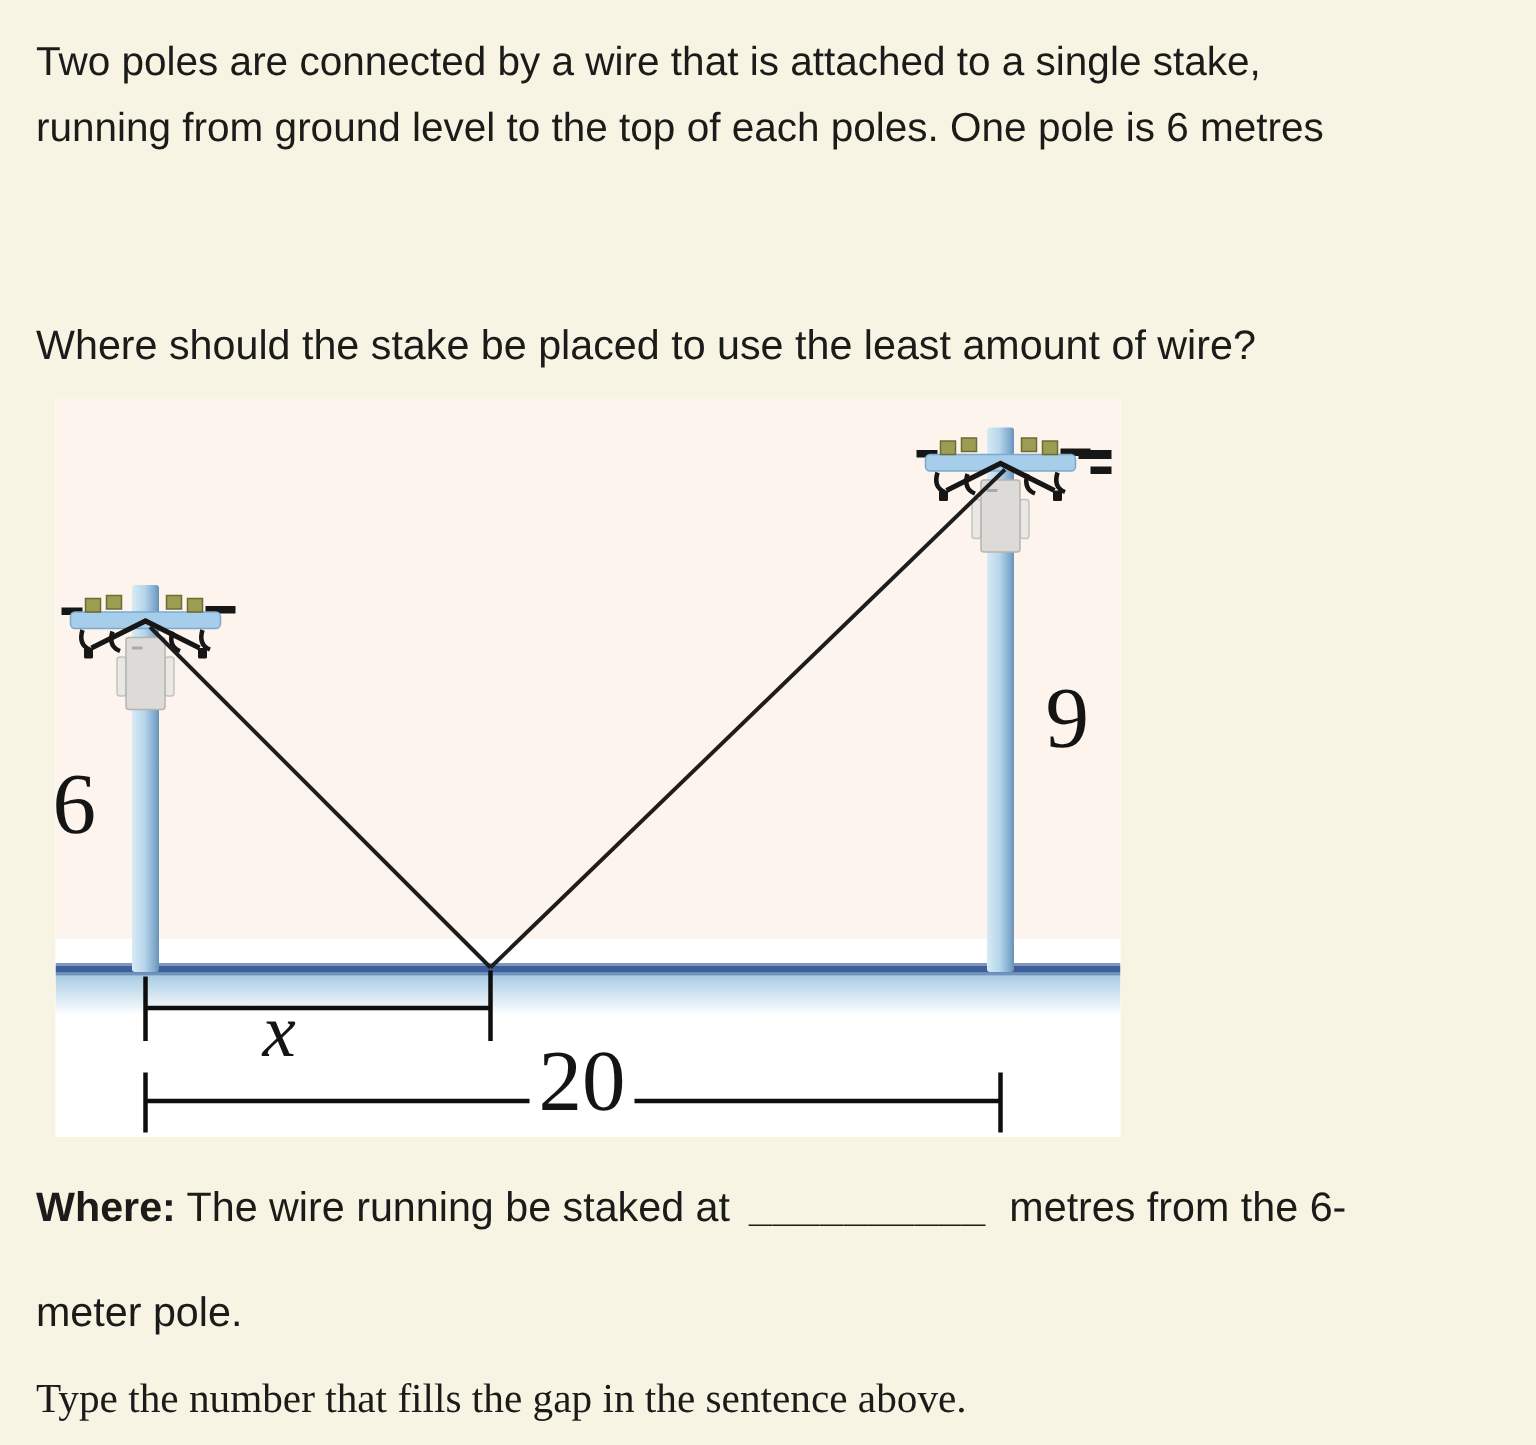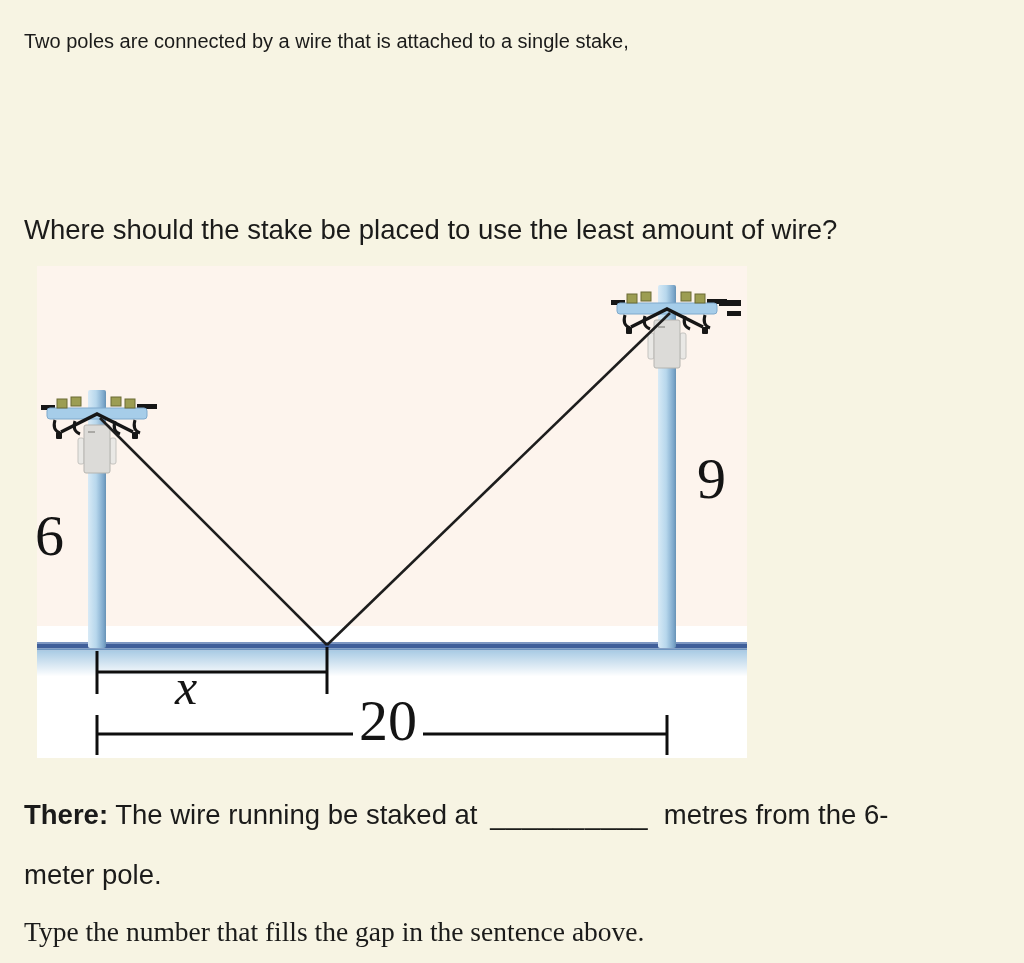--- a/index.html
+++ b/index.html
@@ -12,21 +12,21 @@
     position: relative;
   }
   .textline {
     position: absolute;
     left: 24px;
     font-size: 27.5px;
     line-height: 43.6px;
     white-space: nowrap;
     color: #1b1b1a;
   }
-  .para { position: absolute; left: 24px; font-size: 20px; line-height: 43.6px; }
+  .para { position: absolute; left: 24px; font-size: 27px; line-height: 43.6px; }
   .para div { white-space: nowrap; }
   #diagram {
     position: absolute;
     left: 37px; top: 266px;
     width: 710px; height: 492px;
     background: #ffffff;
   }
   #diagram svg { position: absolute; left: 0; top: 0; }
   .dlabel {
     position: absolute;
@@ -36,29 +36,30 @@
     white-space: nowrap;
   }
   .num { font-size: 58px; }
   .xvar { font-size: 50px; font-style: italic; }
   #label-6  { left: -2px;  top: 241px; }
   #label-9  { left: 660px; top: 184px; }
   #label-x  { left: 138px; top: 396px; }
   #label-20 { left: 322px; top: 426px; }
   .bold { font-weight: bold; }
   #answer-line { position: absolute; left: 24px; top: 783px; font-size: 27.5px; line-height: 43.6px; white-space: nowrap; }
-  #answer-blank { display: inline-block; margin: 10px 8px 0 5px; letter-spacing: 0.5px; }
+  #answer-blank { display: inline-block; margin: 0 8px 0 5px; letter-spacing: 0.5px; font-weight: bold; }
   #answer-cont { top: 853px; text-align: right; }
   #type-line  { top: 910px; font-family: Liberation Serif, serif; }
 </style>
 </head>
 <body>
 
 <div class="para" style="top: 20px;">
   <div>Two poles are connected by a wire that is attached to a single stake,</div>
+  <div>running from ground level to the top of each poles. One pole is 6 metres</div>
 </div>
 
 <div class="textline" style="top: 208px; text-align: right;">Where should the stake be placed to use the least amount of wire?</div>
 
 <div id="diagram">
   <svg width="710" height="492" viewBox="0 0 710 492">
     <defs>
       <linearGradient id="poleGrad" x1="0" y1="0" x2="1" y2="0">
         <stop offset="0" stop-color="#d8eaf6"></stop>
         <stop offset="0.45" stop-color="#b7d7ec"></stop>
@@ -142,21 +143,21 @@
     </g>
   </svg>
 
   <span id="label-6" class="dlabel num">6</span>
   <span id="label-9" class="dlabel num">9</span>
   <span id="label-x" class="dlabel xvar">x</span>
   <span id="label-20" class="dlabel num">20</span>
 </div>
 
 <div id="answer-line">
-  <span class="bold">There:</span>
+  <span class="bold">Where:</span>
   <span>The wire running be staked at</span>
   <span id="answer-blank">__________</span>
   <span>metres from the 6-</span>
 </div>
 
 <div class="textline" id="answer-cont">meter pole.</div>
 
 <div class="textline" id="type-line">Type the number that fills the gap in the sentence above.</div>
 
 </body></html>

